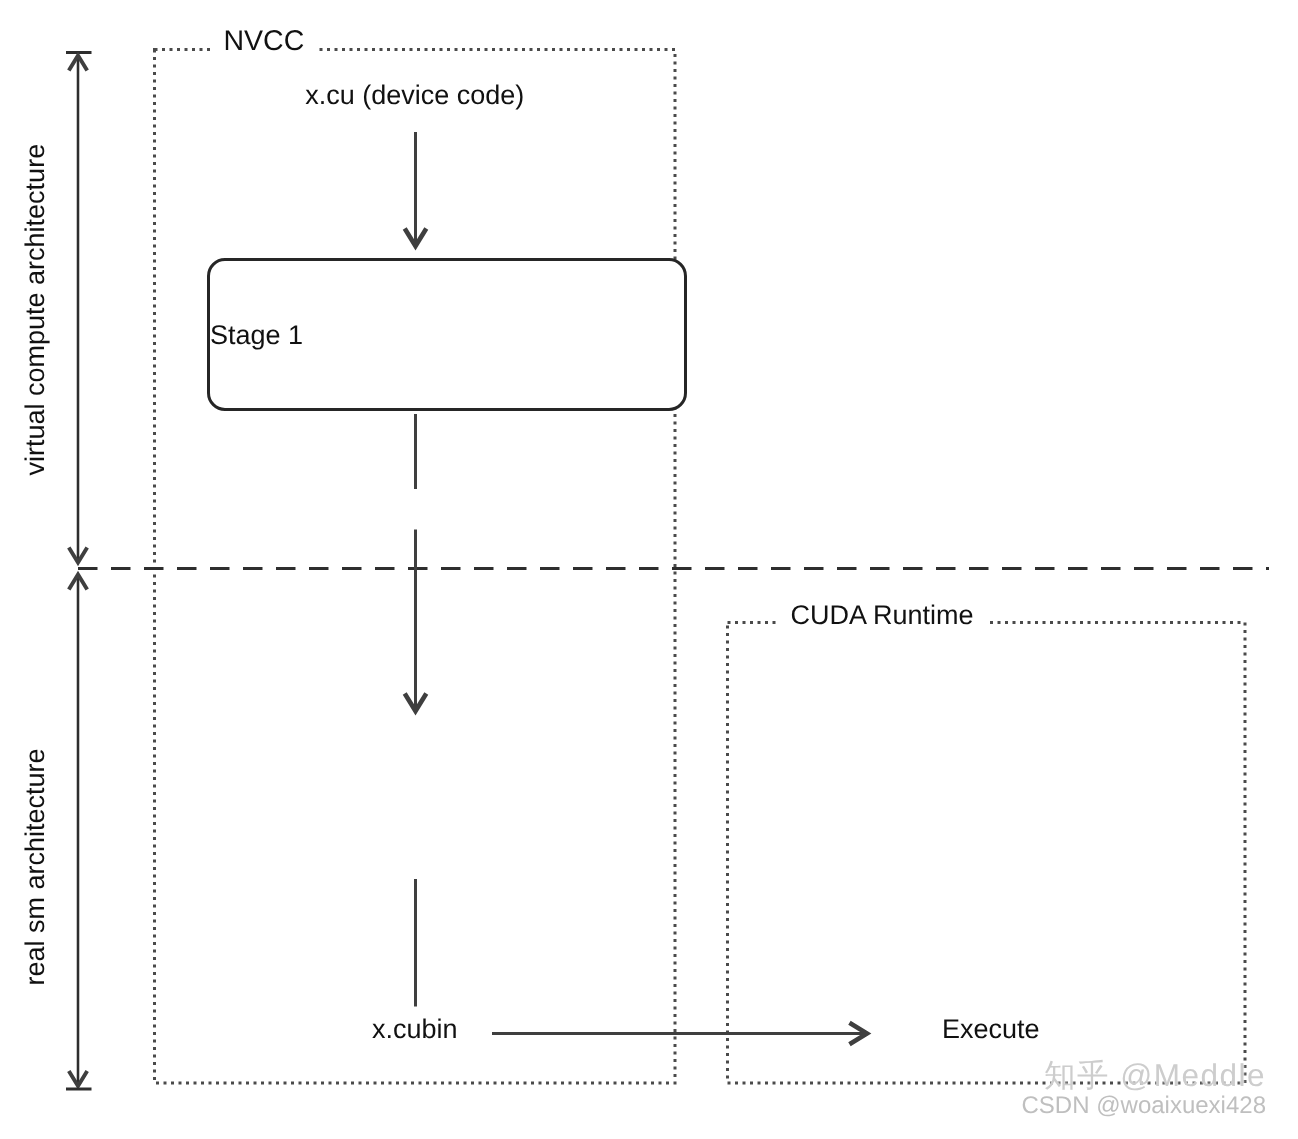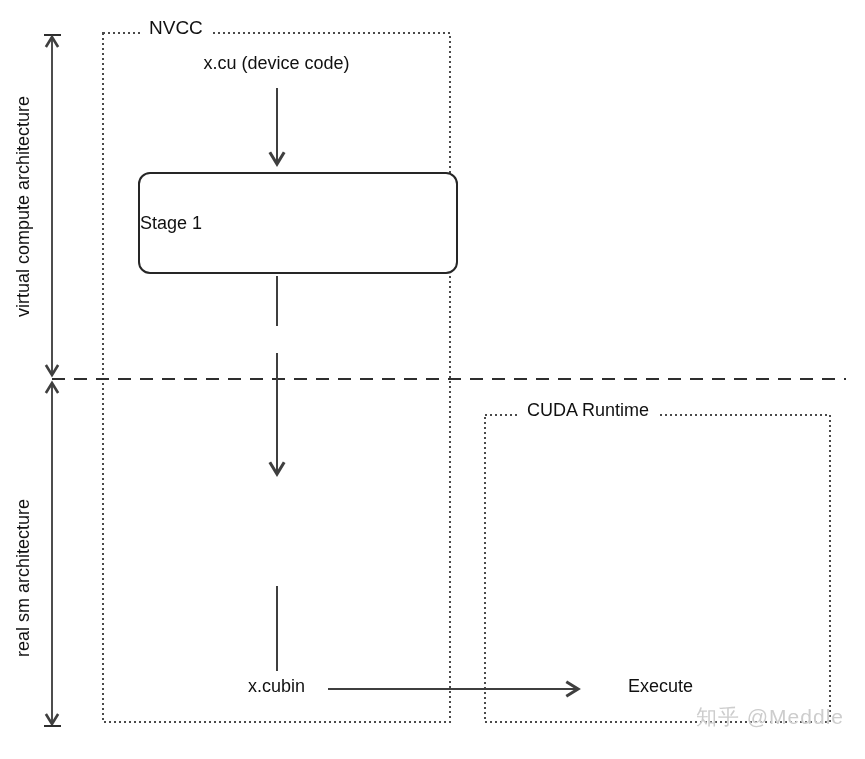--- a/index.html
+++ b/index.html
@@ -128,14 +128,15 @@
     <span>Stage 1</span>
   </div>
 
 
 
   <div class="label centered-col" style="top:676px;">x.cubin</div>
 
   <div class="label" style="left:596px; top:676px;margin-left:32px;">Execute</div>
 
   <div class="watermark watermark-1">知乎 @Meddle</div>
+  <div class="watermark watermark-2">CSDN @woaixuexi428</div>
 
 </div>
 
 </body></html>

